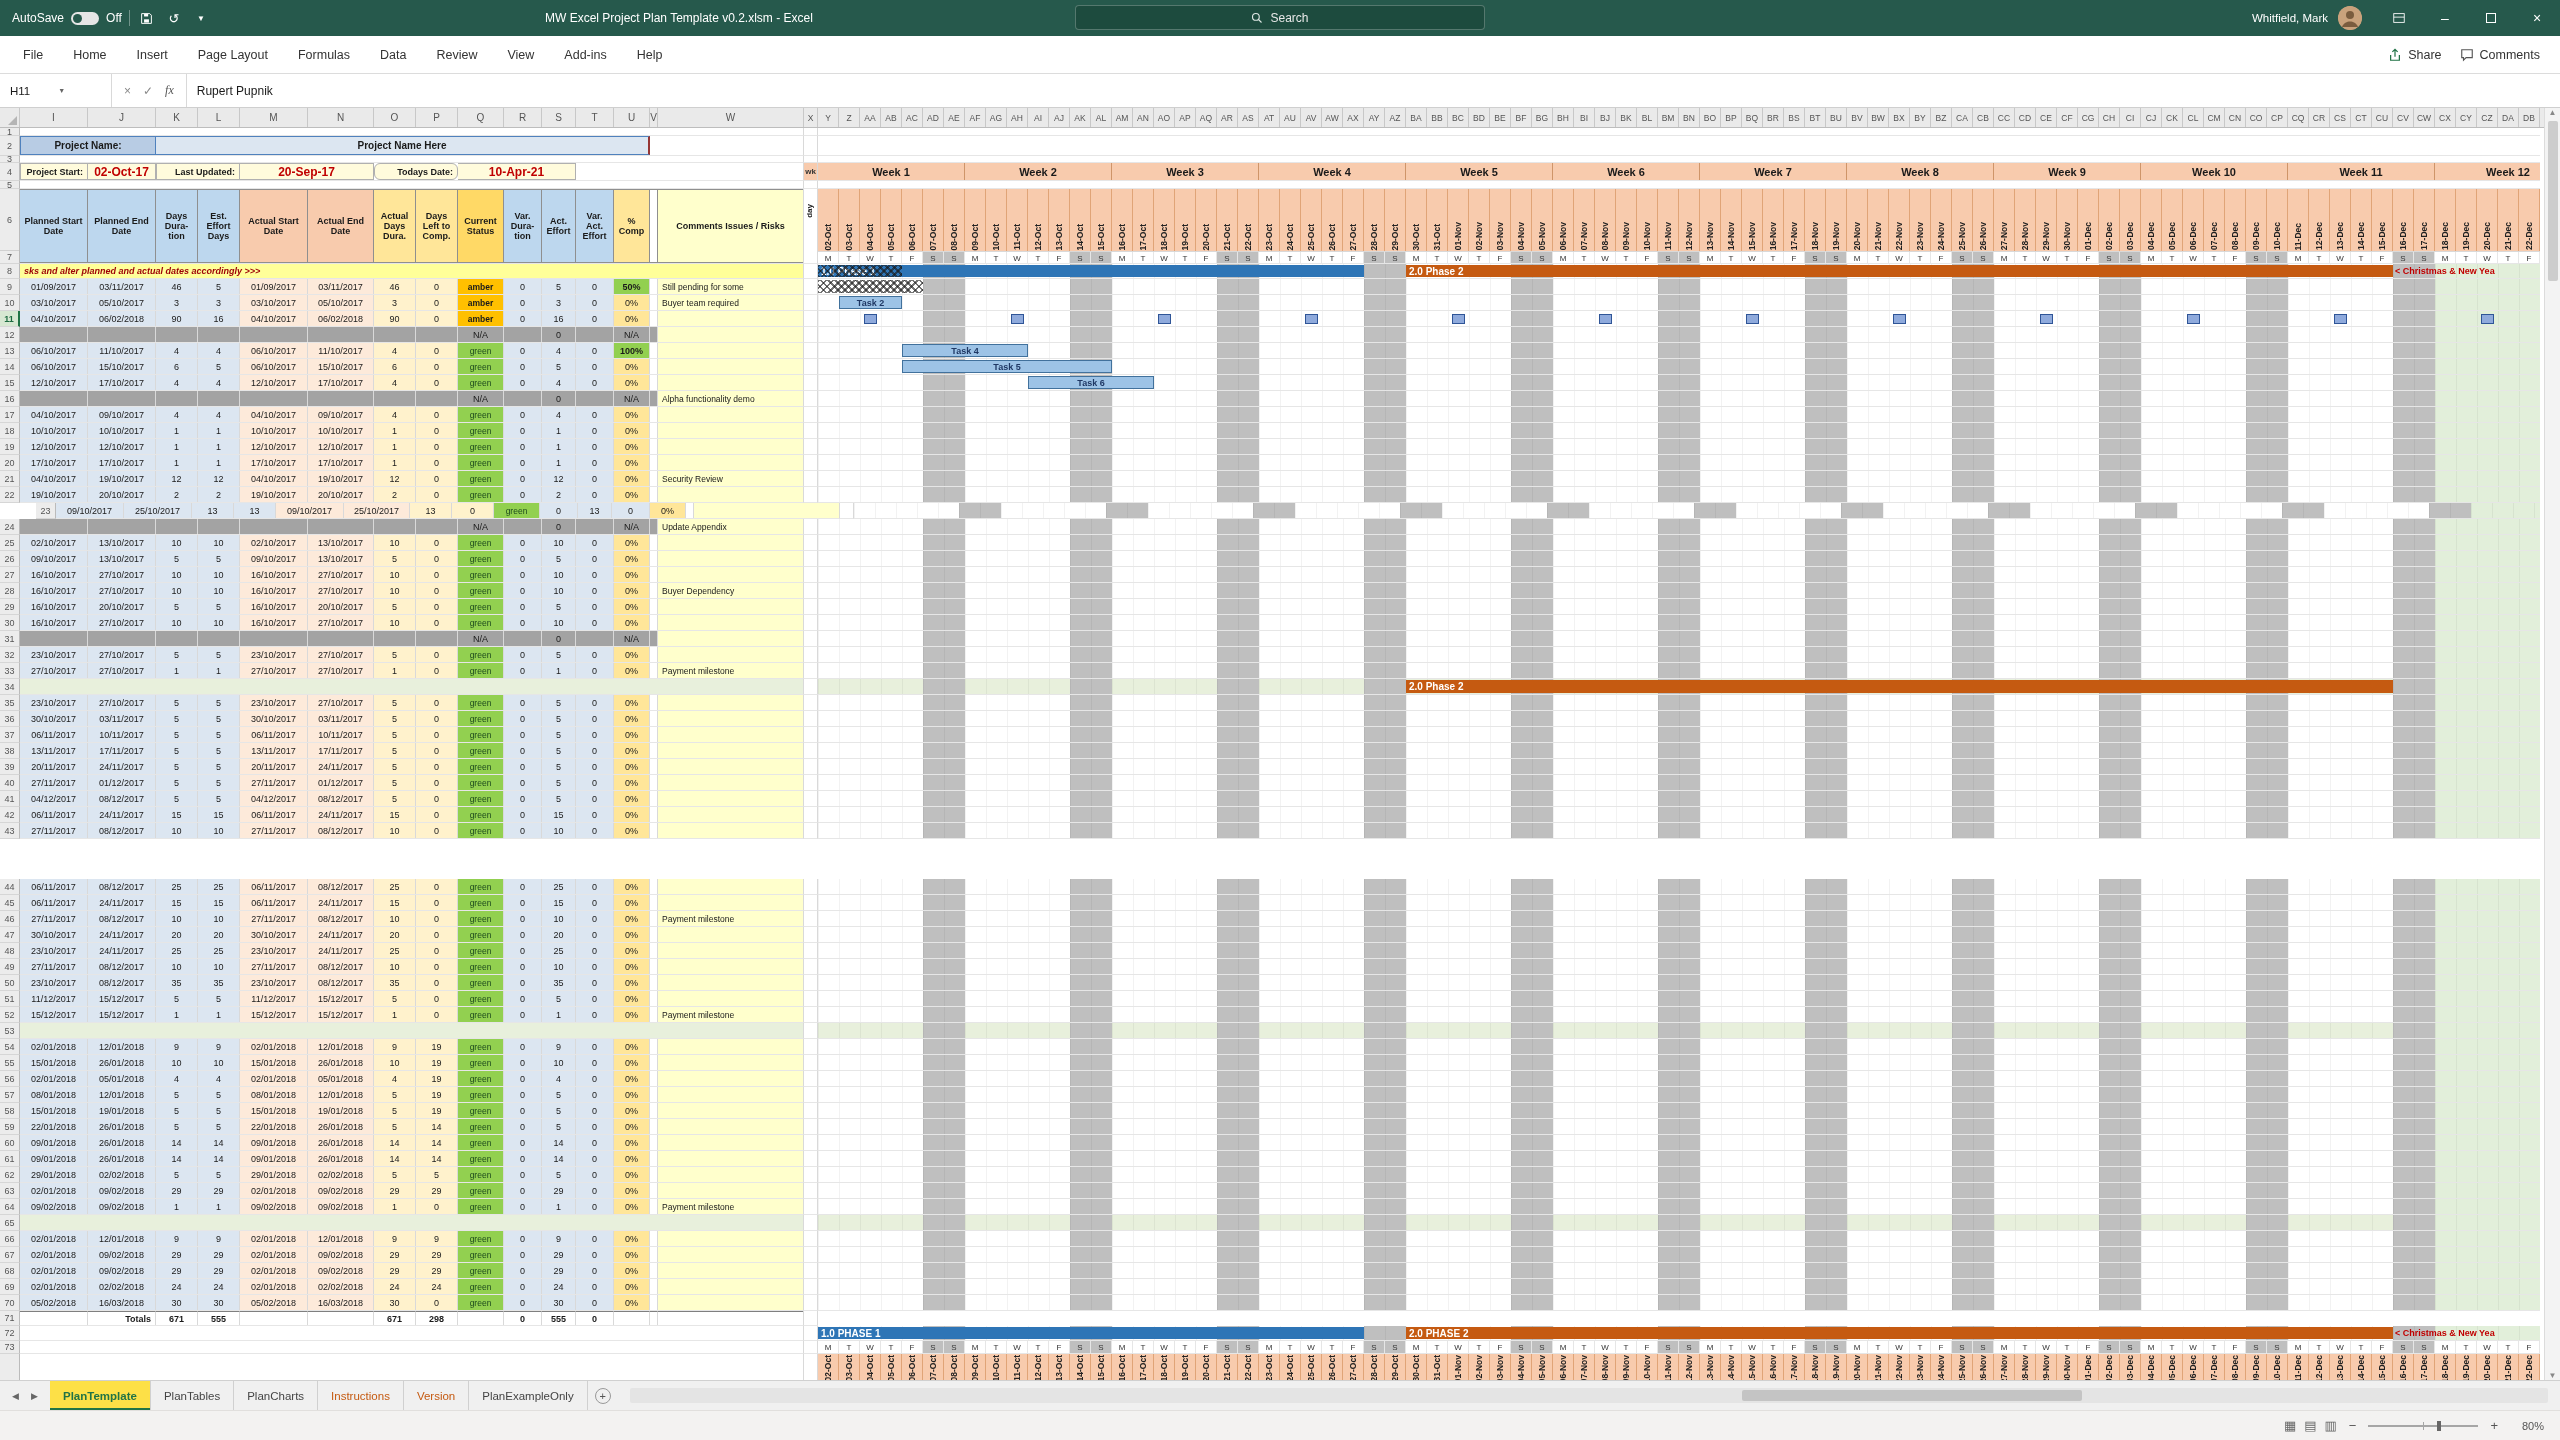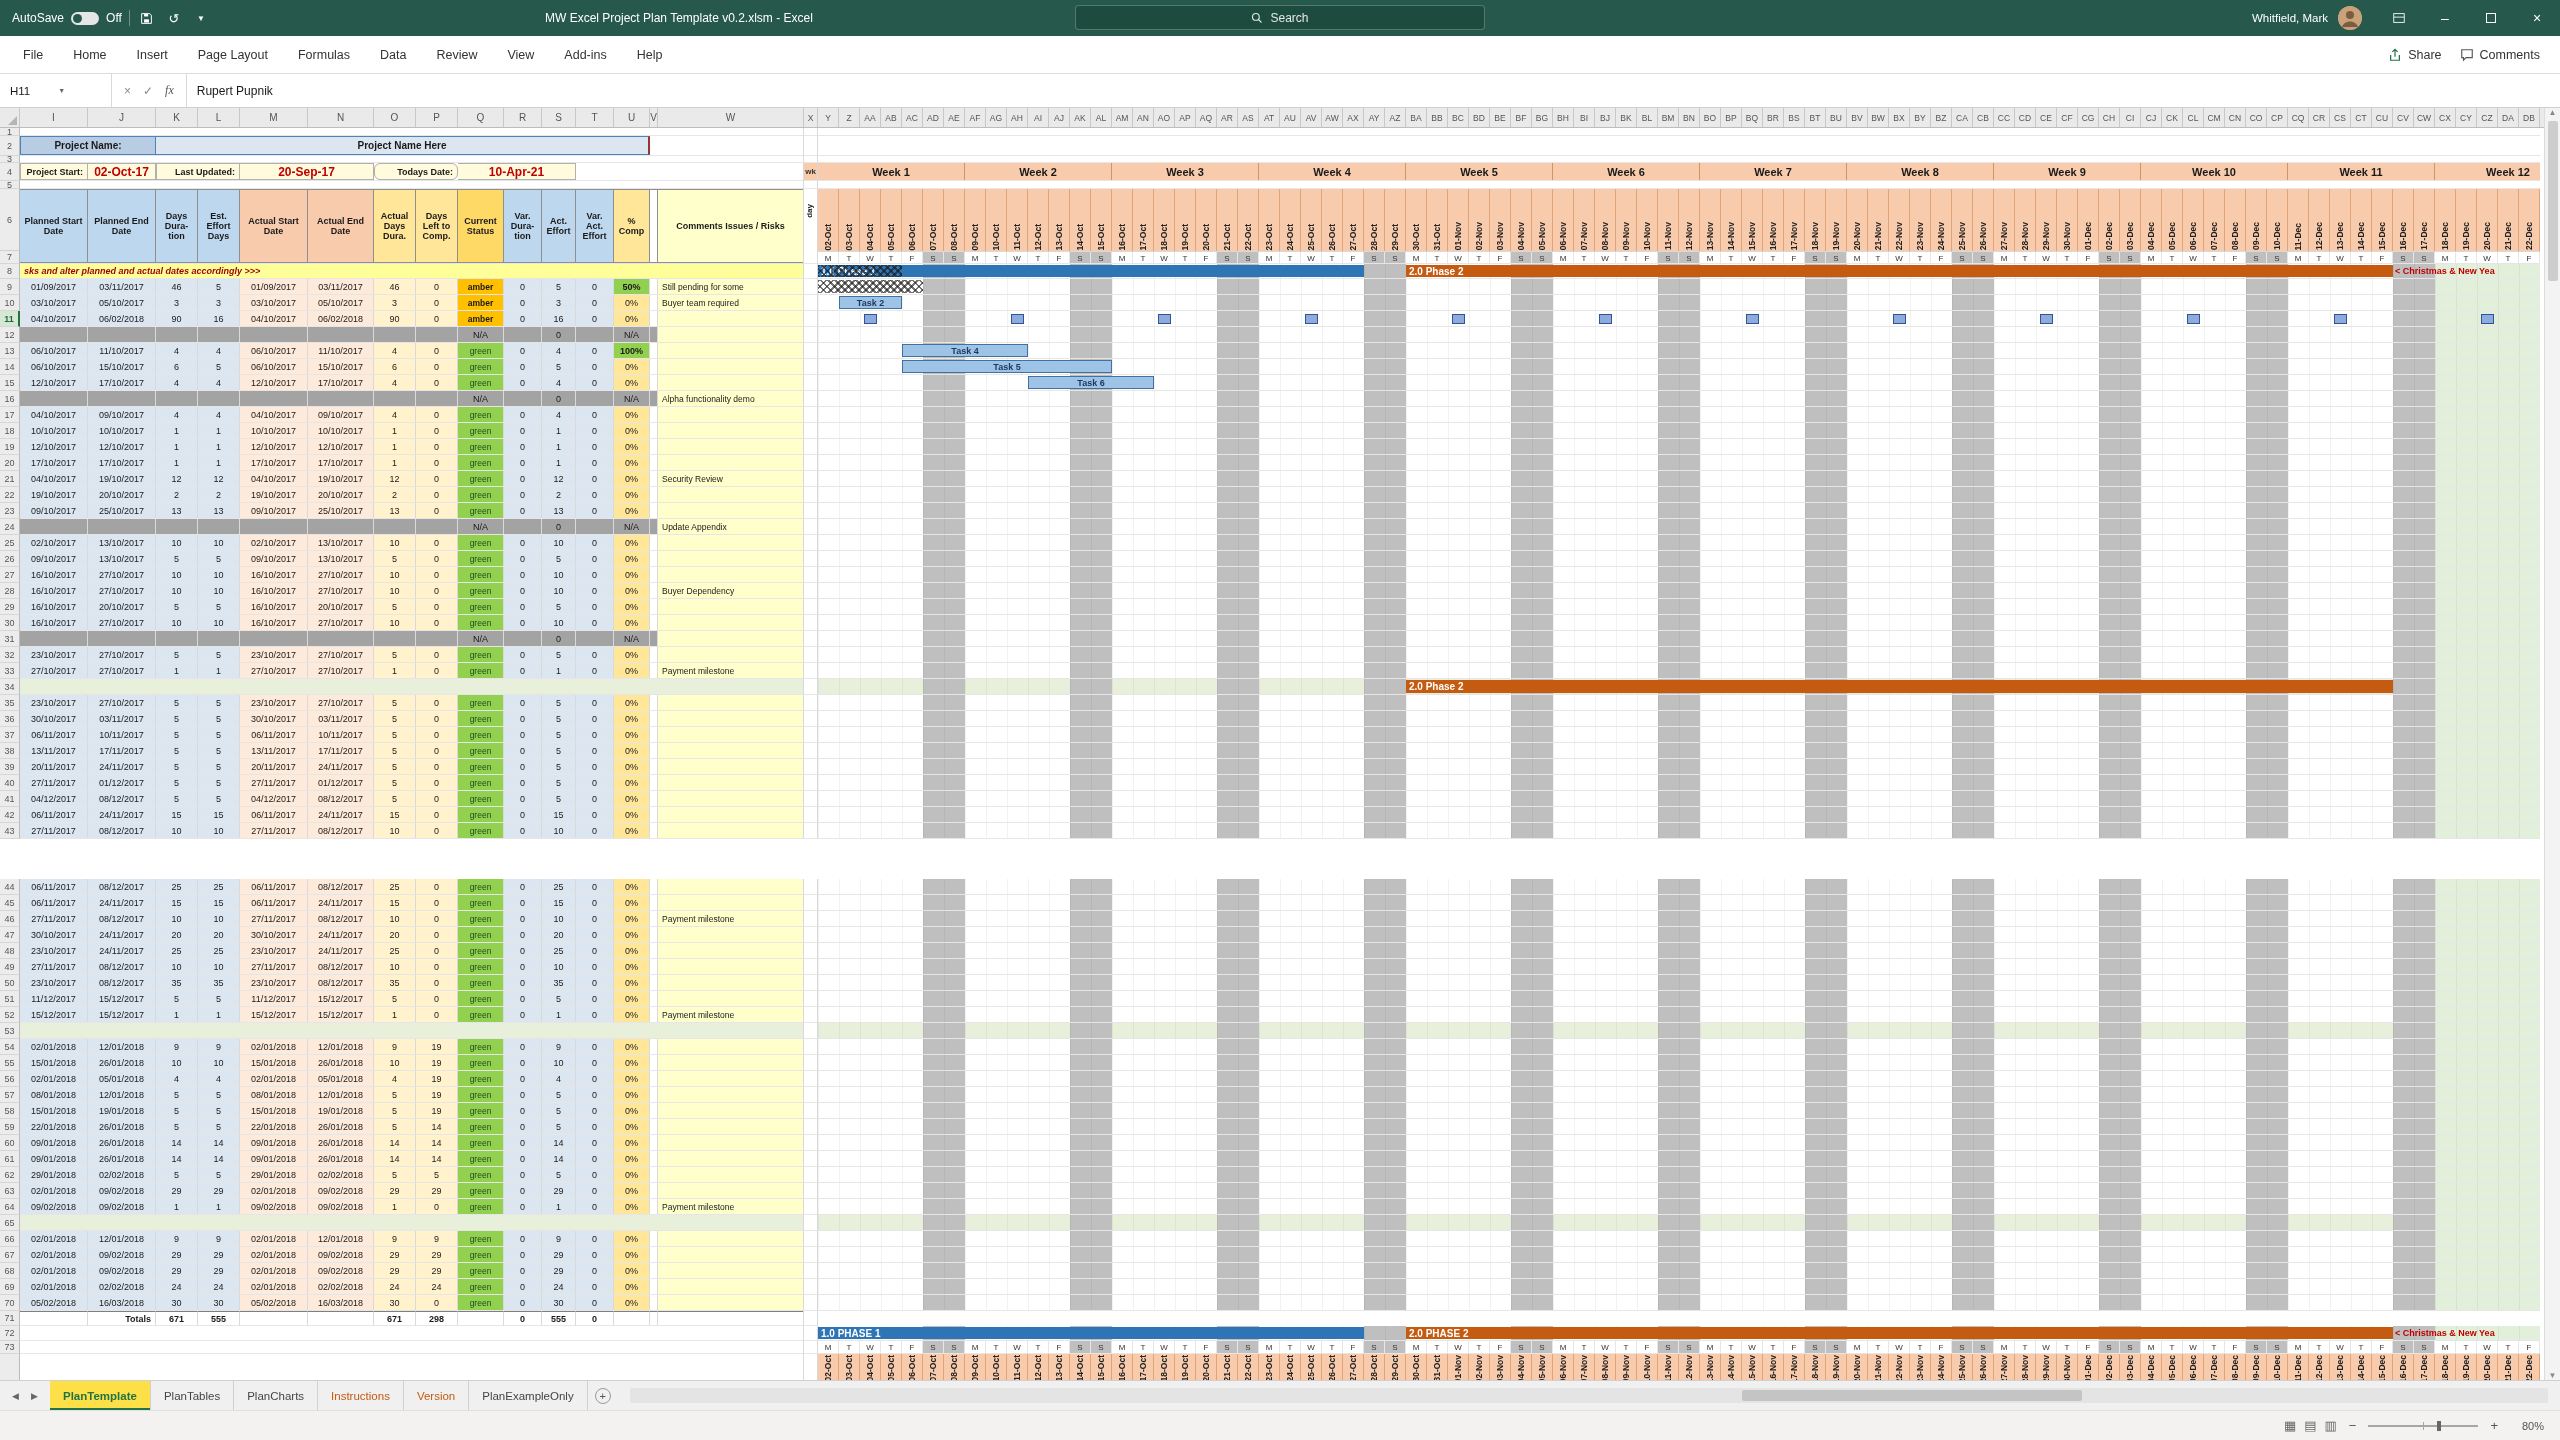--- a/index.html
+++ b/index.html
@@ -1070,21 +1070,21 @@
               <div class="c d-b" style="width: 38px;">0</div>
               <div class="c d-b" style="width: 34px;">2</div>
               <div class="c d-b" style="width: 38px;">0</div>
               <div class="c d-u" style="width: 36px;">0%</div>
               <div class="c d-v" style="width: 8px;"></div>
               <div class="c d-w" style="width: 146px;"></div>
             </div>
             <div class="xcol"></div>
             <div class="gantt striped"></div>
           </div>
-          <div class="row" style="height: 16px;">
+          <div class="row" style="height: 16px; padding-left: 36px;">
             <div class="gut">23</div>
             <div class="left">
               <div class="c d-b" style="width: 68px;">09/10/2017</div>
               <div class="c d-b" style="width: 68px;">25/10/2017</div>
               <div class="c d-b" style="width: 42px;">13</div>
               <div class="c d-b" style="width: 42px;">13</div>
               <div class="c d-o" style="width: 68px;">09/10/2017</div>
               <div class="c d-o" style="width: 66px;">25/10/2017</div>
               <div class="c d-y" style="width: 42px;">13</div>
               <div class="c d-y" style="width: 42px;">0</div>

